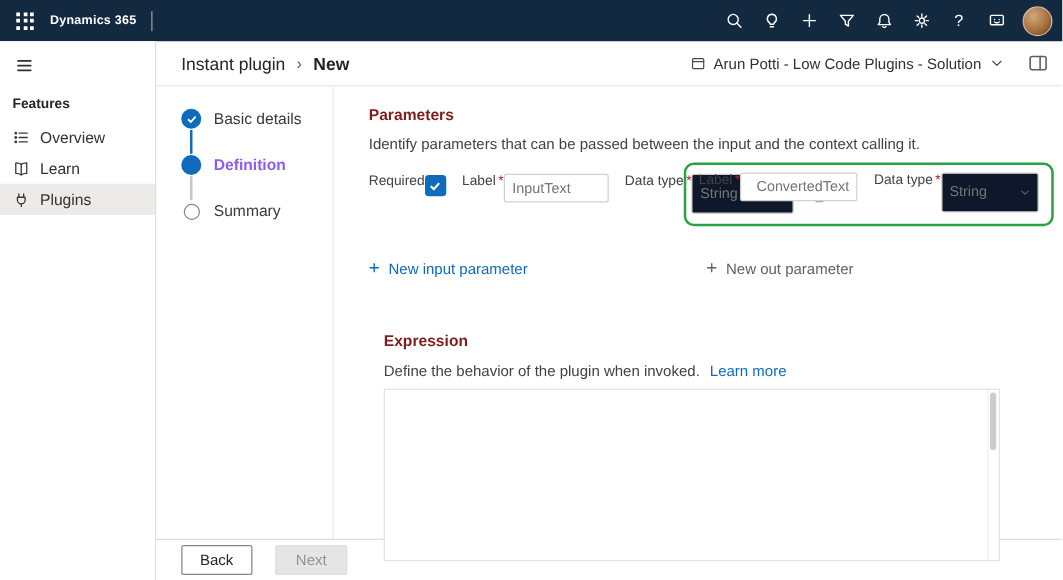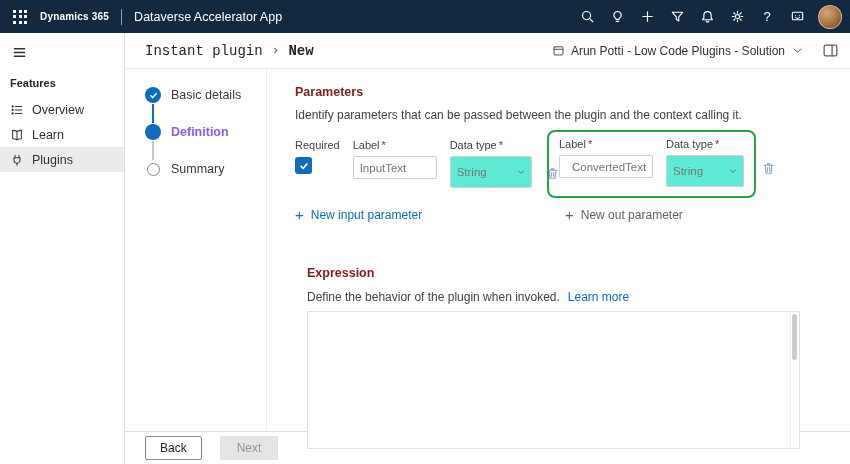--- a/index.html
+++ b/index.html
@@ -34,21 +34,21 @@
   .hamburger { width:30px; height:30px; margin:4px 0 0 4px; background:none; border:none; display:flex; align-items:center; justify-content:center; cursor:pointer; }
   .hamburger svg { width:15px; height:15px; stroke:#323130; stroke-width:1.4; stroke-linecap:round; }
   .side-section { font-size:11px; font-weight:bold; padding:10px 10px 8px 10px; color:#242424; }
   .side-item { display:flex; align-items:center; gap:8px; height:25px; padding-left:10px; font-size:12.5px; color:#323130; cursor:pointer; }
   .side-item.selected { background:#edebe9; }
   .side-item svg { width:14px; height:14px; stroke:#3b3a39; fill:none; stroke-width:1.2; stroke-linecap:round; stroke-linejoin:round; flex:0 0 14px; }
 
   
   .main { flex:1; display:flex; flex-direction:column; min-width:0; position:relative; }
   .main-header { flex:0 0 36px; display:flex; align-items:center; justify-content:space-between; padding:0 46px 0 20px; border-bottom:1px solid #e9e8e6; }
-  .breadcrumb { display:flex; align-items:flex-start; gap:9px; font-size:14px;font-family:Liberation Mono, monospace; }
+  .breadcrumb { display:flex; align-items:flex-start; gap:9px; font-size:14px; }
   .crumb-parent { color:#242424; cursor:pointer; }
   .crumb-sep { color:#605e5c; font-size:13px; }
   .crumb-current { font-weight:bold; color:#242424; }
   .env-select { display:flex; align-items:center; gap:6px; font-size:12px; color:#323130; cursor:pointer; }
   .env-select svg { width:13px; height:13px; stroke:#4a4a4a; fill:none; stroke-width:1.2; stroke-linecap:round; stroke-linejoin:round; }
   .corner-btn { position:absolute; top:6px; right:8px; width:24px; height:22px; background:none; border:none; display:flex; align-items:center; justify-content:center; cursor:pointer; }
   .corner-btn svg { width:17px; height:17px; stroke:#605e5c; fill:none; stroke-width:1.2; stroke-linecap:round; stroke-linejoin:round; }
 
   .main-body { flex:1; display:flex; min-height:0; }
 
@@ -67,27 +67,27 @@
   .line-1 { top:35px; height:19px; background:#0f6cbd; }
   .line-2 { top:72px; height:19px; background:#c8c6c4; }
 
   
   .content { flex:1; padding:16px 50px 0 28px; min-width:0; }
   .section-title { font-size:12.5px; font-weight:bold; color:#7f1d1d; }
   .section-desc { font-size:12px; color:#424242; margin-top:9px; }
 
   .param-row { position:relative; margin-top:17px; height:56px; }
   .in-group { display:flex; align-items:flex-start; gap:13px; }
-  .col { display:flex; flex-direction:column; }
+  .col { display:flex; flex-direction:row; }
   .mini-label { font-size:11px; color:#424242; margin-bottom:5px; white-space:nowrap; }
   .req { color:#a4262c; margin-left:2px; }
   .checkbox { width:17px; height:17px; border-radius:3px; background:#0f6cbd; margin-top:1px; display:flex; align-items:center; justify-content:center; cursor:pointer; }
   .checkbox svg { width:10px; height:10px; stroke:#fff; fill:none; stroke-width:2; stroke-linecap:round; stroke-linejoin:round; }
   .text-input { width:84px; height:23px; border:1px solid #d1d1d1; border-radius:2px; font-family:inherit; font-size:11.5px; color:#757575; padding:0 6px; outline:none; background:#fff; }
-  .select { width:82px; height:32px; border:1px solid #d1d1d1; border-radius:2px; display:flex; align-items:center; justify-content:space-between; padding:0 5px 0 6px; font-size:11.5px; color:#757575; cursor:pointer; background:#5eead4; }
+  .select { width:82px; height:32px; border:1px solid #d1d1d1; border-radius:2px; display:flex; align-items:center; justify-content:space-between; padding:0 5px 0 6px; font-size:11.5px; color:#757575; cursor:pointer; background:#0f172a; }
   .select svg { width:10px; height:10px; stroke:#616161; fill:none; stroke-width:1.4; stroke-linecap:round; stroke-linejoin:round; }
   .trash { background:none; border:none; cursor:pointer; padding:0; align-self:flex-end; margin-bottom:4px; }
   .trash svg { width:15px; height:15px; stroke:#8fa5cc; fill:none; stroke-width:1.2; stroke-linecap:round; stroke-linejoin:round; }
 
   .out-group { position:absolute; left:252px; top:-9px; display:flex; align-items:flex-start; gap:5px; }
   .highlight { border:2px solid #27a343; border-radius:8px; padding:6px 10px 9px 10px; display:flex; gap:13px; }
   .out-group .trash { align-self:auto; margin-top:31px; }
   .out-input { width:94px;padding-left:12px; }
   .out-select { width:78px; }
 
@@ -127,21 +127,20 @@
             <i></i>
             <i></i>
             <i></i>
             <i></i>
             <i></i>
             <i></i>
           </span>
       </button>
       <span class="brand">Dynamics 365</span>
       <span class="topbar-divider"></span>
-      <span class="appname">Dataverse Accelerator App</span>
     </div>
     <div class="topbar-right">
       <button class="tb-icon">
         <svg viewBox="0 0 16 16">
             <circle cx="7" cy="7" r="4.3"></circle>
             <line x1="10.3" y1="10.3" x2="13.6" y2="13.6"></line>
           </svg>
       </button>
       <button class="tb-icon">
         <svg viewBox="0 0 16 16">
@@ -276,21 +275,21 @@
 
           <div class="step step-3">
             <span class="step-circle pending"></span>
             <span class="step-label">Summary</span>
           </div>
         </div>
 
         <div class="content">
 
           <div class="section-title">Parameters</div>
-          <div class="section-desc">Identify parameters that can be passed between the plugin and the context calling it.</div>
+          <div class="section-desc">Identify parameters that can be passed between the input and the context calling it.</div>
 
           <div class="param-row">
 
             <div class="in-group">
               <div class="col">
                 <span class="mini-label">Required</span>
                 <div class="checkbox">
                   <svg viewBox="0 0 12 12">
                       <path d="M2.5 6.4l2.4 2.4 4.6-5.2"></path>
                     </svg>

